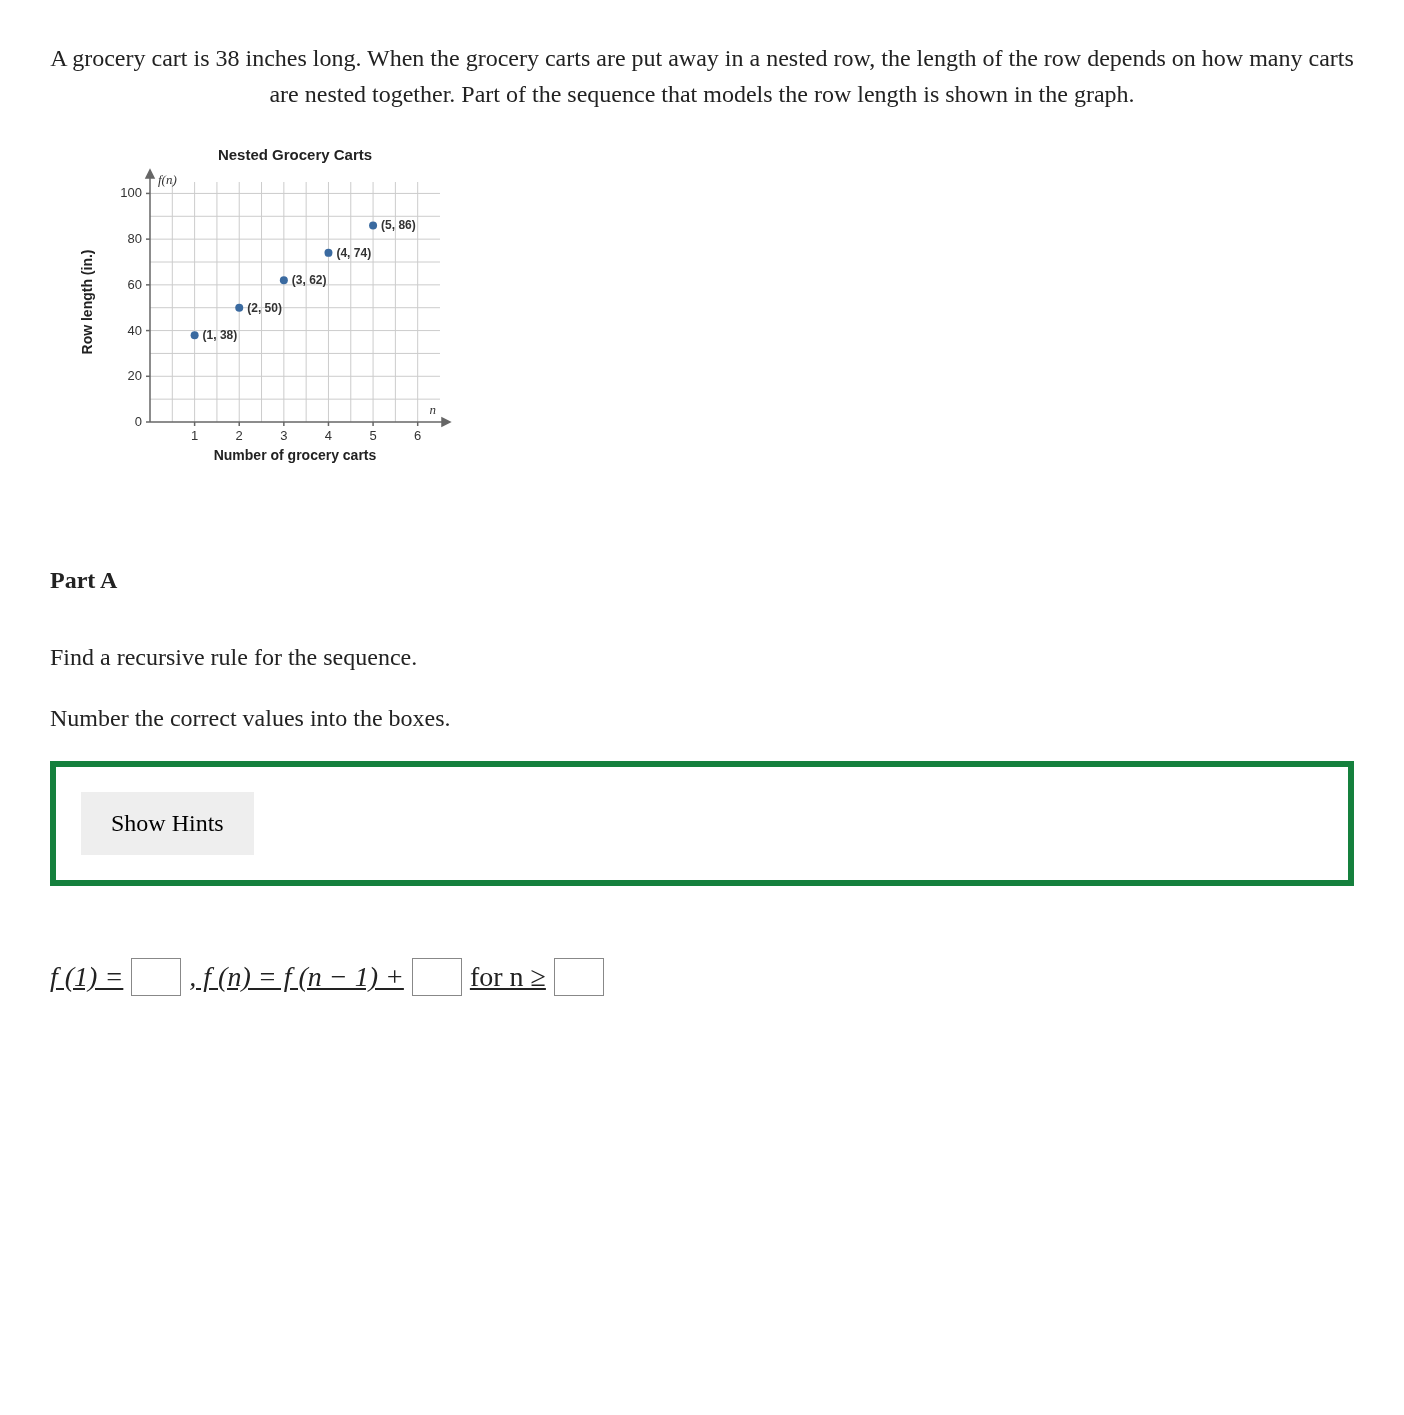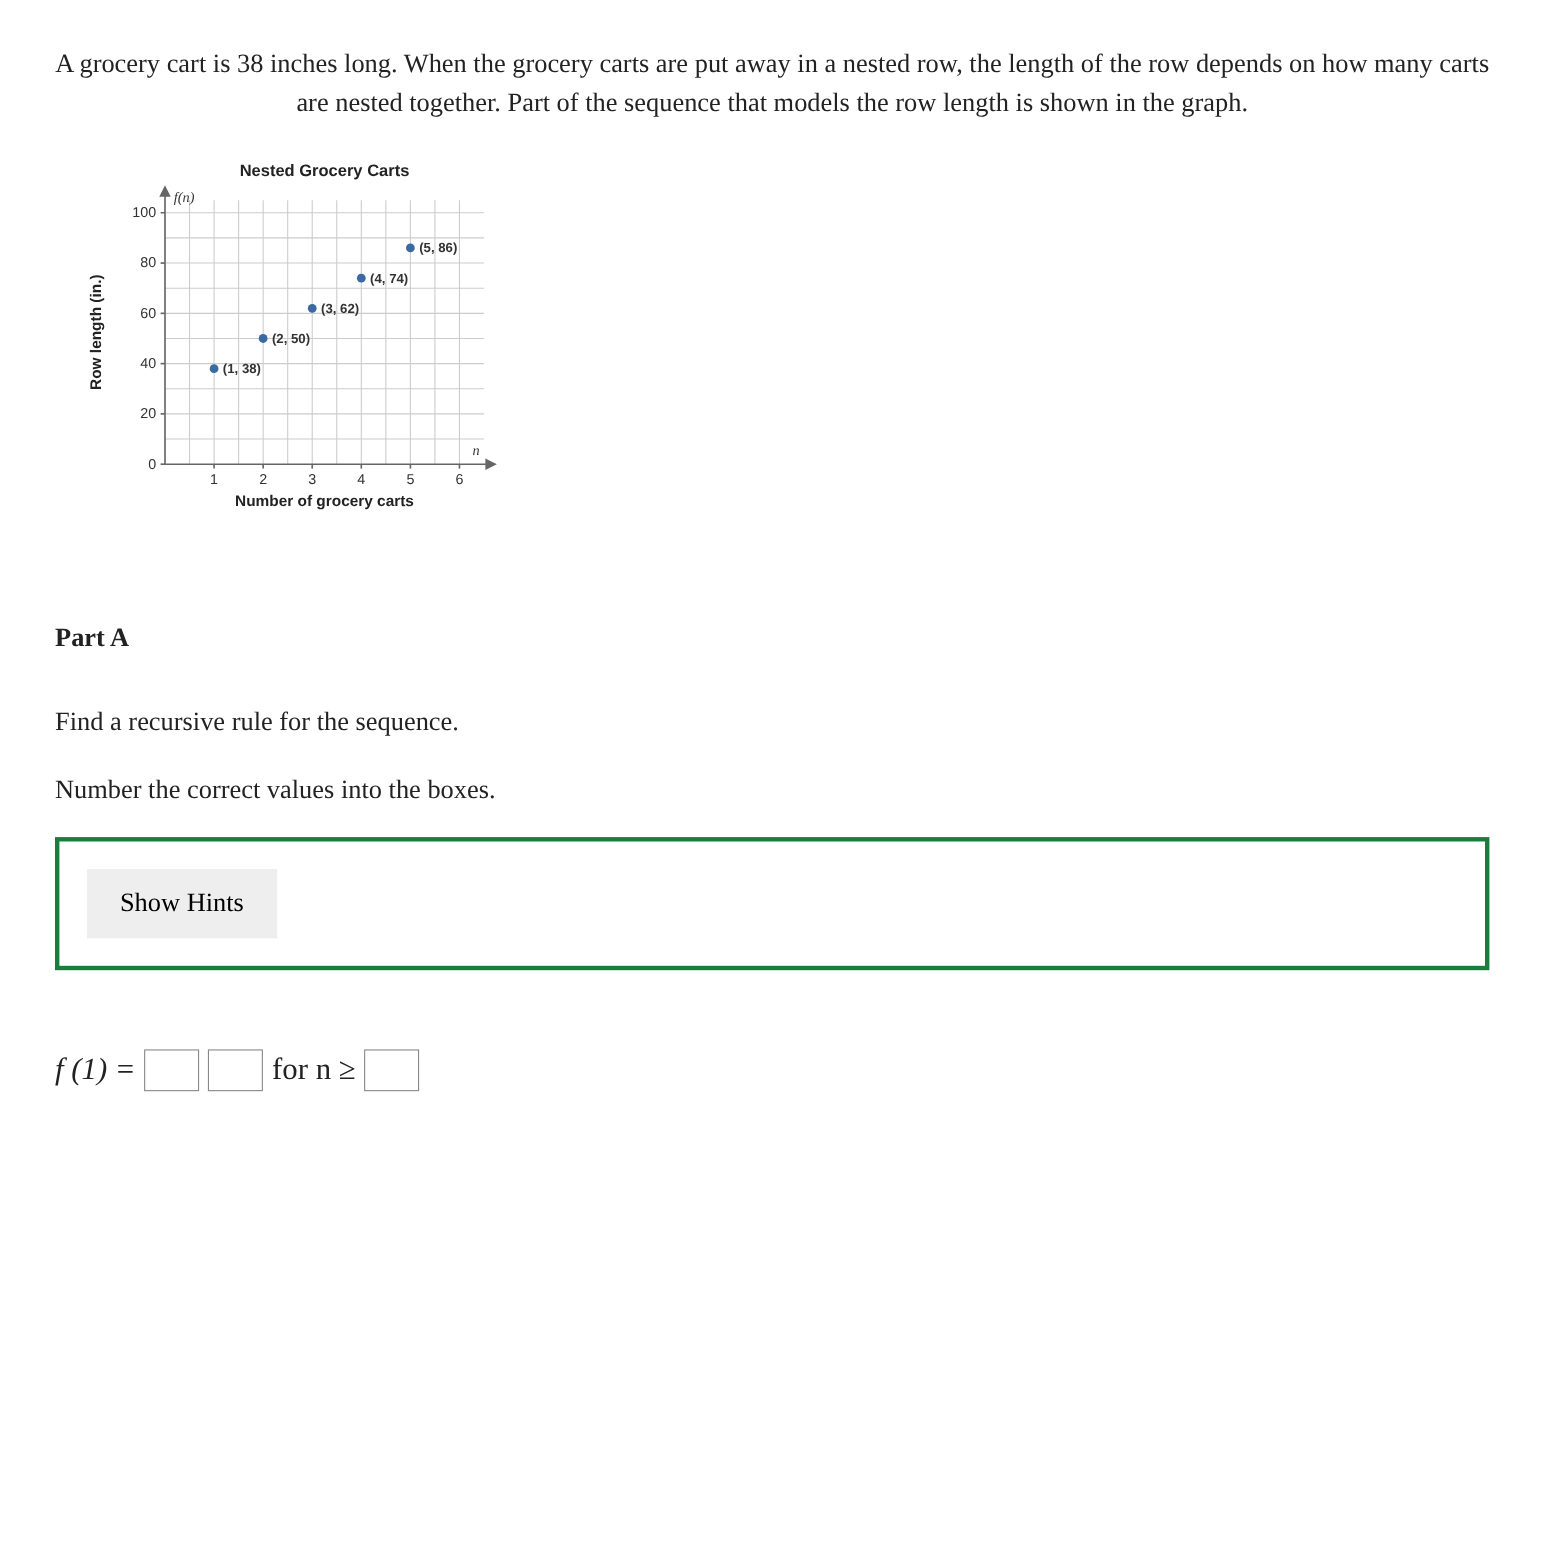--- a/index.html
+++ b/index.html
@@ -21,40 +21,41 @@
     margin-bottom: 80px;
   }
   .part-label {
     font-weight: bold;
     margin-bottom: 41px;
   }
   .instruction {
     margin-bottom: 25px;
   }
   .hints-panel {
-    border: 4px solid #15803d;
+    border: 6px solid #15803d;
     padding: 25px;
     margin-bottom: 70px;
   }
   .show-hints-btn {
     background: #eeeeee;
     border: none;
     padding: 18px 30px;
     font-family: Georgia, 'Times New Roman', serif;
     font-size: 24px;
     cursor: pointer;
   }
   .formula-row {
     font-family: 'Times New Roman', serif;
     font-size: 28px;
     font-style: italic;
     display: flex;
     align-items: center;
     gap: 8px;
     flex-wrap: wrap;
+    text-decoration: underline;
   }
   .formula-row .upright {
     font-style: normal;
   }
   .answer-box {
     width: 48px;
     height: 36px;
     border: 1px solid #888;
     font-size: 22px;
     text-align: center;
@@ -154,16 +155,17 @@
 
 <div class="instruction">Number the correct values into the boxes.</div>
 
 <div class="hints-panel">
   <button class="show-hints-btn">Show Hints</button>
 </div>
 
 <div class="formula-row">
   <span>f (1) = </span>
   <input type="text" class="answer-box" style="">
+  <span>, f (n) = f (n − 1) + </span>
   <input type="text" class="answer-box" style="">
   <span class="upright">for n ≥ </span>
   <input type="text" class="answer-box" style="">
 </div>
 
 </body></html>

